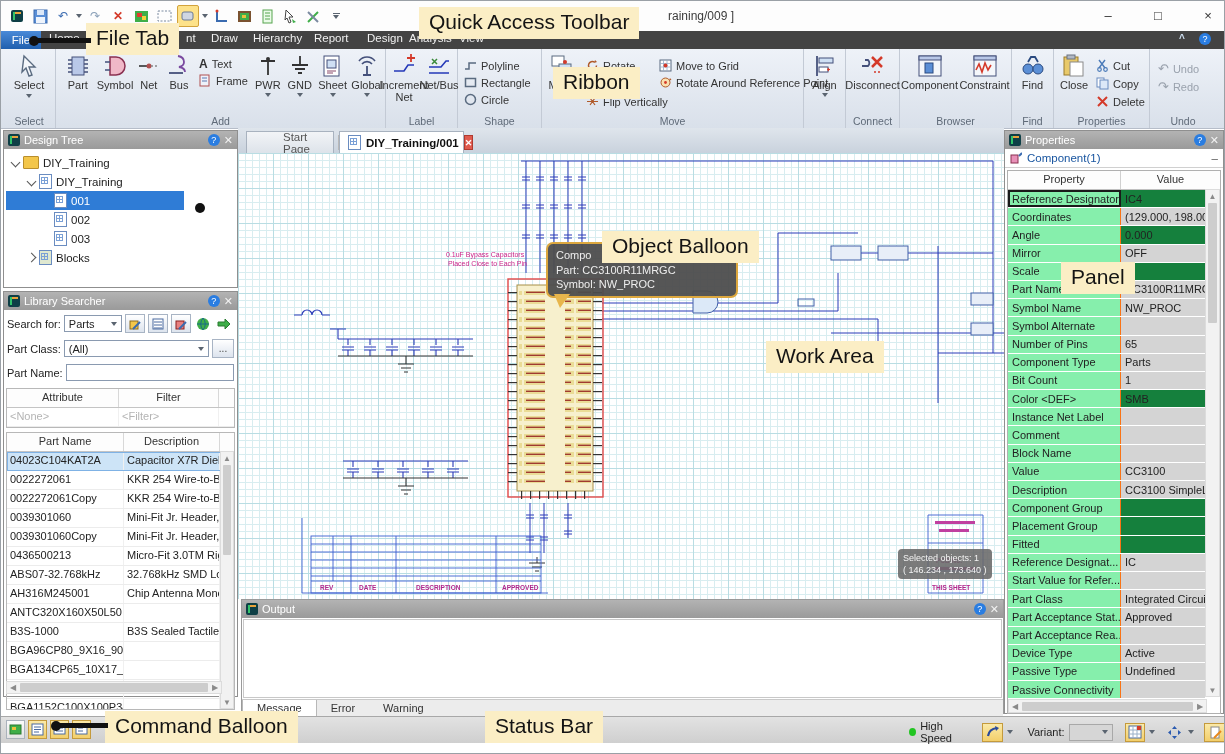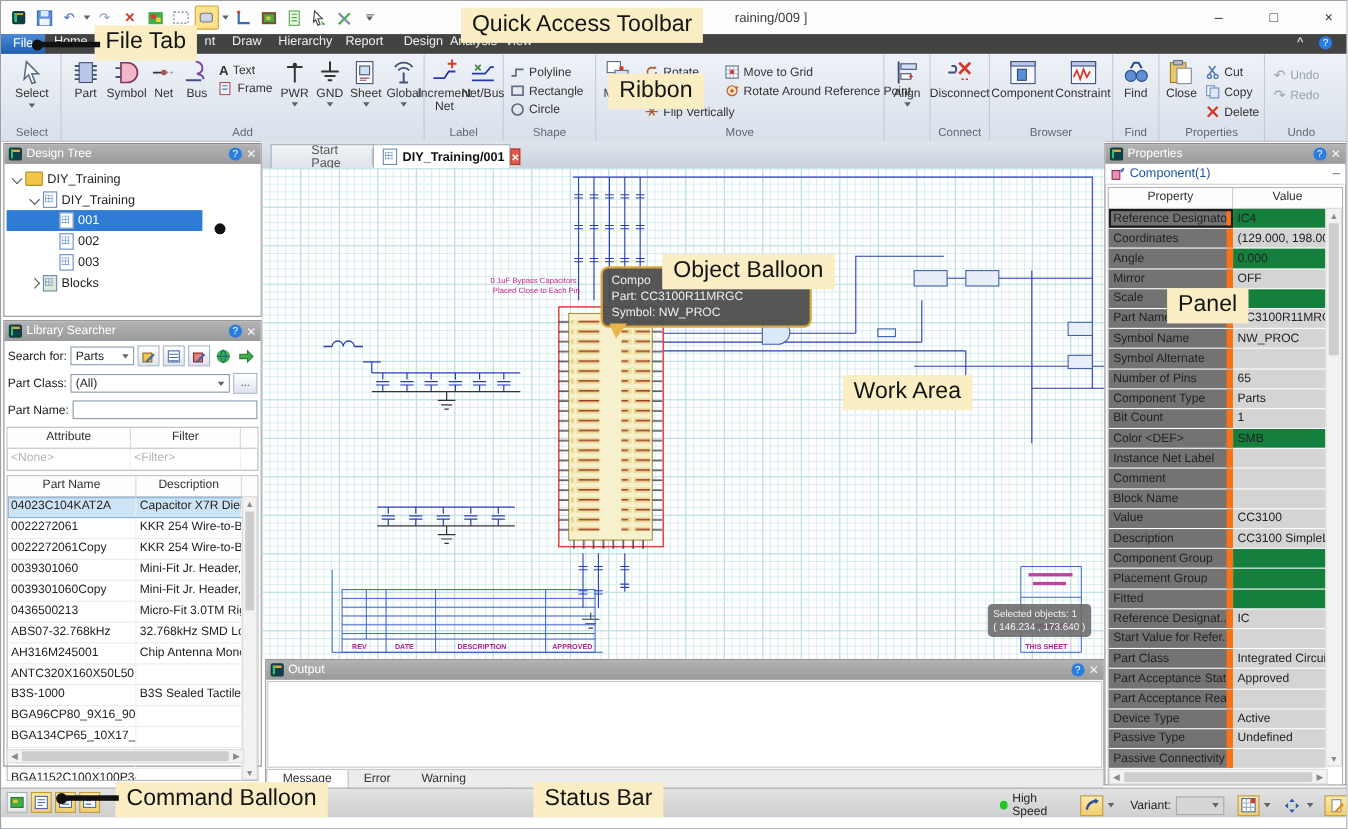--- a/index.html
+++ b/index.html
@@ -75,21 +75,21 @@
   
   .obballoon{background:rgba(77,77,77,0.95);border:2px solid #dca73e;border-radius:7px;color:#eee;font-size:11px;padding:4px 8px;line-height:14.5px;}
   .obtail{width:0;height:0;border-left:6px solid transparent;border-right:10px solid transparent;border-top:14px solid #e8b64c;}
   .seltip{background:rgba(105,105,105,0.88);border-radius:4px;color:#f4f4f4;font-size:9px;padding:3px 5px;line-height:12px;white-space:nowrap;}
   
   .secbar{height:18px;display:flex;align-items:center;gap:5px;font-size:11.5px;color:#1a56a0;padding:0 5px;border-bottom:1px solid #d0d0d0;background:#fff;}
   .ptable{border:1px solid #b0b0b0;box-sizing:border-box;background:#fff;}
   .pthead{display:flex;height:18px;font-size:11px;color:#333;background:#fdfdfd;border-bottom:1px solid #c0c0c0;}
   .pthead div{text-align:center;padding-top:2px;box-sizing:border-box;}
   .prow{display:flex;height:18.2px;font-size:11px;color:#222;border-bottom:1px solid #fff;box-sizing:border-box;}
-  .pcell-p{width:113px;background:#737373;padding:2.5px 4px 0 4px;box-sizing:border-box;border-right:6px solid #f97316;white-space:nowrap;overflow:hidden;flex:none;}
+  .pcell-p{width:113px;background:#86efac;padding:2.5px 4px 0 4px;box-sizing:border-box;border-right:1px solid #f97316;white-space:nowrap;overflow:hidden;flex:none;}
   .pcell-v{flex:1;background:#d4d4d4;padding:2.5px 4px 0 4px;white-space:nowrap;overflow:hidden;}
   .prow.edit .pcell-v{background:#15803d;}
   .prow.focus .pcell-p{outline:2px solid #1a1a1a;outline-offset:-2px;}
   
   .otabs{display:flex;align-items:flex-start;background:#ececec;font-size:11px;color:#333;height:18px;border-top:1px solid #c8c8c8;}
   .otab{padding:2px 14px 0 14px;height:16px;}
   .otab.active{background:#fff;border-left:1px solid #b8b8b8;border-right:1px solid #b8b8b8;}
   
   .statusbar{left:0;top:715px;width:1225px;height:26px;background:linear-gradient(#e2e2e2,#cfcfcf);border-top:1px solid #a8a8a8;}
   .stbtn{height:19px;border:1px solid #c49a3c;background:linear-gradient(#fbe9a8,#f3cf6a);display:flex;align-items:center;justify-content:center;box-sizing:border-box;}
@@ -675,21 +675,21 @@
     <div class="abs sb" style="left:2px;bottom:2px;width:216px;height:13px;">
       <div class="flex" style="height:100%;">
         <div class="sbarrow" style="width:12px;height:100%;">◀</div>
         <div class="sbthumb" style="flex:1;height:9px;margin:0 1px;"></div>
         <div class="sbarrow" style="width:12px;height:100%;">▶</div>
       </div>
     </div>
   </div>
 
   <div class="abs tabbar" style="left:237px;top:127px;width:766px;height:25px;">
-    <div class="wtab" style="left:8px;width:101px;gap:28px;">
+    <div class="wtab" style="left:8px;width:88px;gap:28px;">
       <svg width="12" height="12">
           <path d="M6 1 L11 6 H9.5 V11 H2.5 V6 H1 Z" fill="#e8eef6" stroke="#6a7a96"></path>
         </svg>
       <span>Start Page</span>
       <span class="closebox">✕</span>
     </div>
     <div class="wtab active" style="left:101px;width:125px;">
       <span class="idoc"></span>
       <span>DIY_Training/001</span>
       <span class="closebox red">✕</span>

